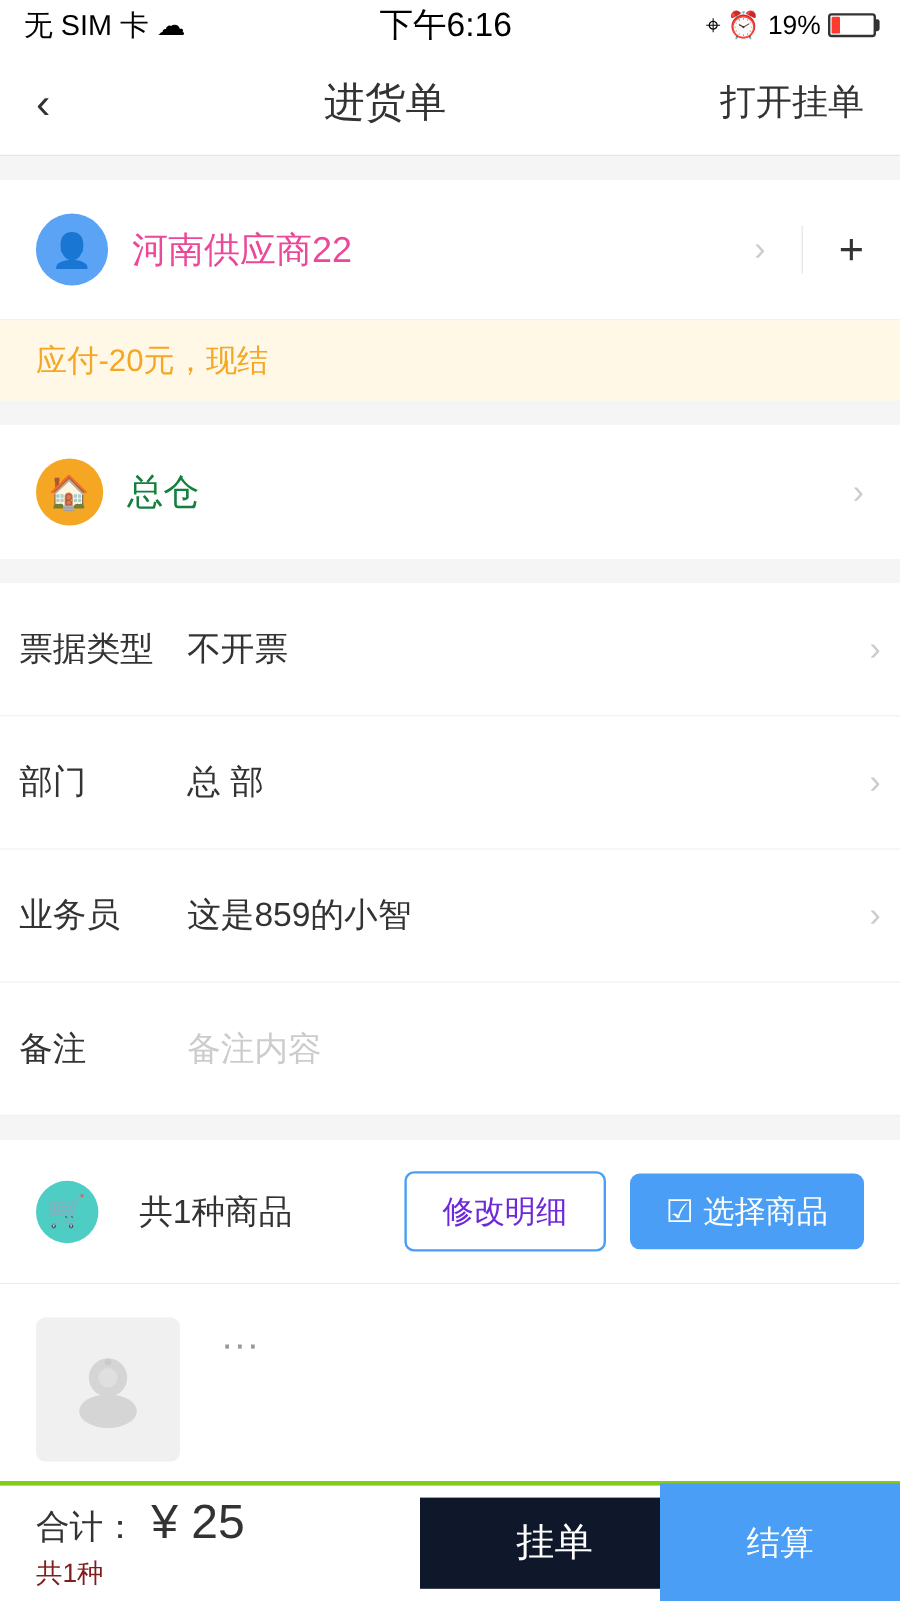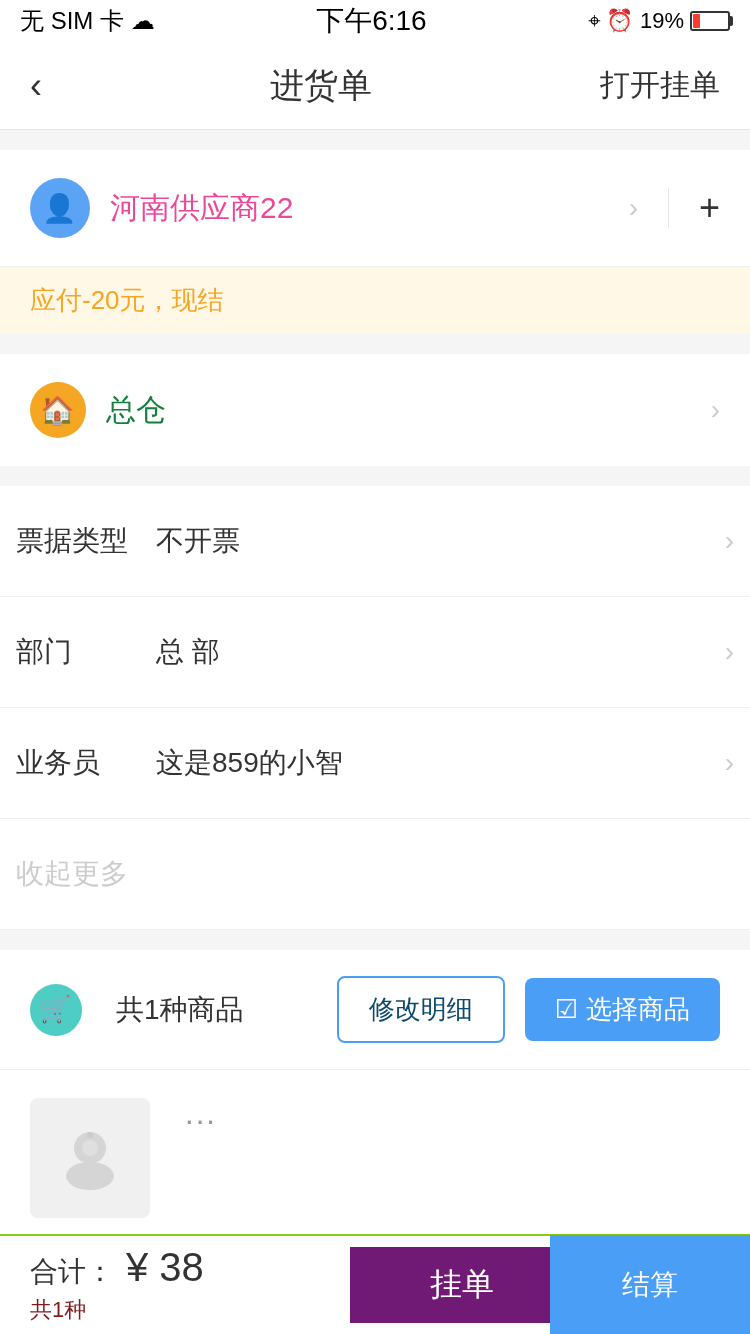--- a/index.html
+++ b/index.html
@@ -133,21 +133,21 @@
       padding: 26px 30px;
       border-bottom: 1px solid #eee;
     }
     .products-icon {
       width: 52px; height: 52px; border-radius: 50%; background: #4ecdc4;
       display: flex; align-items: center; justify-content: center;
       color: #fff; font-size: 24px; margin-right: 18px;
     }
     .products-count { flex: 1; font-size: 28px; color: #333; margin-left: 16px; }
     .btn-outline {
-      border: 2px solid #4a9ef5; color: #0c4a6e; background: #fff;
+      border: 2px solid #4a9ef5; color: #6d28d9; background: #fff;
       padding: 14px 30px; border-radius: 8px; font-size: 26px; cursor: pointer;
       margin-right: 20px;
     }
     .btn-solid {
       border: none; color: #fff; background: #4a9ef5;
       padding: 14px 30px; border-radius: 8px; font-size: 26px; cursor: pointer;
       display: flex; align-items: center; gap: 8px;
     }
 
     
@@ -173,35 +173,35 @@
 
     
     .bottom-bar {
       position: fixed;
       bottom: 0;
       width: 750px;
       height: 100px;
       display: flex;
       align-items: center;
       background: #fff;
-      border-top: 2px solid #84cc16;
+      border-top: 4px solid #84cc16;
     }
     .total-section {
       flex: 1;
       padding: 0 30px;
       display: flex;
       flex-direction: column;
       justify-content: center;
     }
     .total-row { display: flex; align-items: baseline; gap: 12px; }
     .total-label { font-size: 28px; color: #333; }
     .total-amount { font-size: 40px; color: #333; font-weight: 500; }
     .total-sub { font-size: 22px; color: #7f1d1d; margin-top: 4px; }
     .btn-hang {
-      width: 200px; height: 76px; background: #701a75; border: none;
+      width: 200px; height: 76px; background: #0f172a; border: none;
       font-size: 32px; color: #fff; cursor: pointer; padding-left: 24px;
     }
     .btn-checkout {
       width: 200px; height: 100px; background: #4a9ef5; border: none;
       font-size: 28px; color: #fff; cursor: pointer;
     }
 
     .spacer { height: 100px; }
   </style>
 </head>
@@ -267,21 +267,22 @@
     <span class="form-label">部门</span>
     <span class="form-value">总 部</span>
     <span class="row-arrow">›</span>
   </div>
   <div class="form-row">
     <span class="form-label">业务员</span>
     <span class="form-value">这是859的小智</span>
     <span class="row-arrow">›</span>
   </div>
   <div class="form-row">
-    <span class="form-placeholder">收起更多</span>
+    <span class="form-label">备注</span>
+    <span class="form-placeholder">备注内容</span>
   </div>
 </div>
 
 <div class="products-section">
   <div class="products-header">
     <div class="products-icon">
       <span style="font-size:26px;">🛒</span>
     </div>
     <span class="products-count">共1种商品</span>
     <button class="btn-outline">修改明细</button>
@@ -303,19 +304,19 @@
     <span class="product-more">···</span>
   </div>
 </div>
 
 <div class="spacer"></div>
 
 <div class="bottom-bar">
   <div class="total-section">
     <div class="total-row">
       <span class="total-label">合计：</span>
-      <span class="total-amount">¥ 38</span>
+      <span class="total-amount">¥ 25</span>
     </div>
     <div class="total-sub">共1种</div>
   </div>
   <button class="btn-hang">挂单</button>
   <button class="btn-checkout">结算</button>
 </div>
 
 </body></html>

